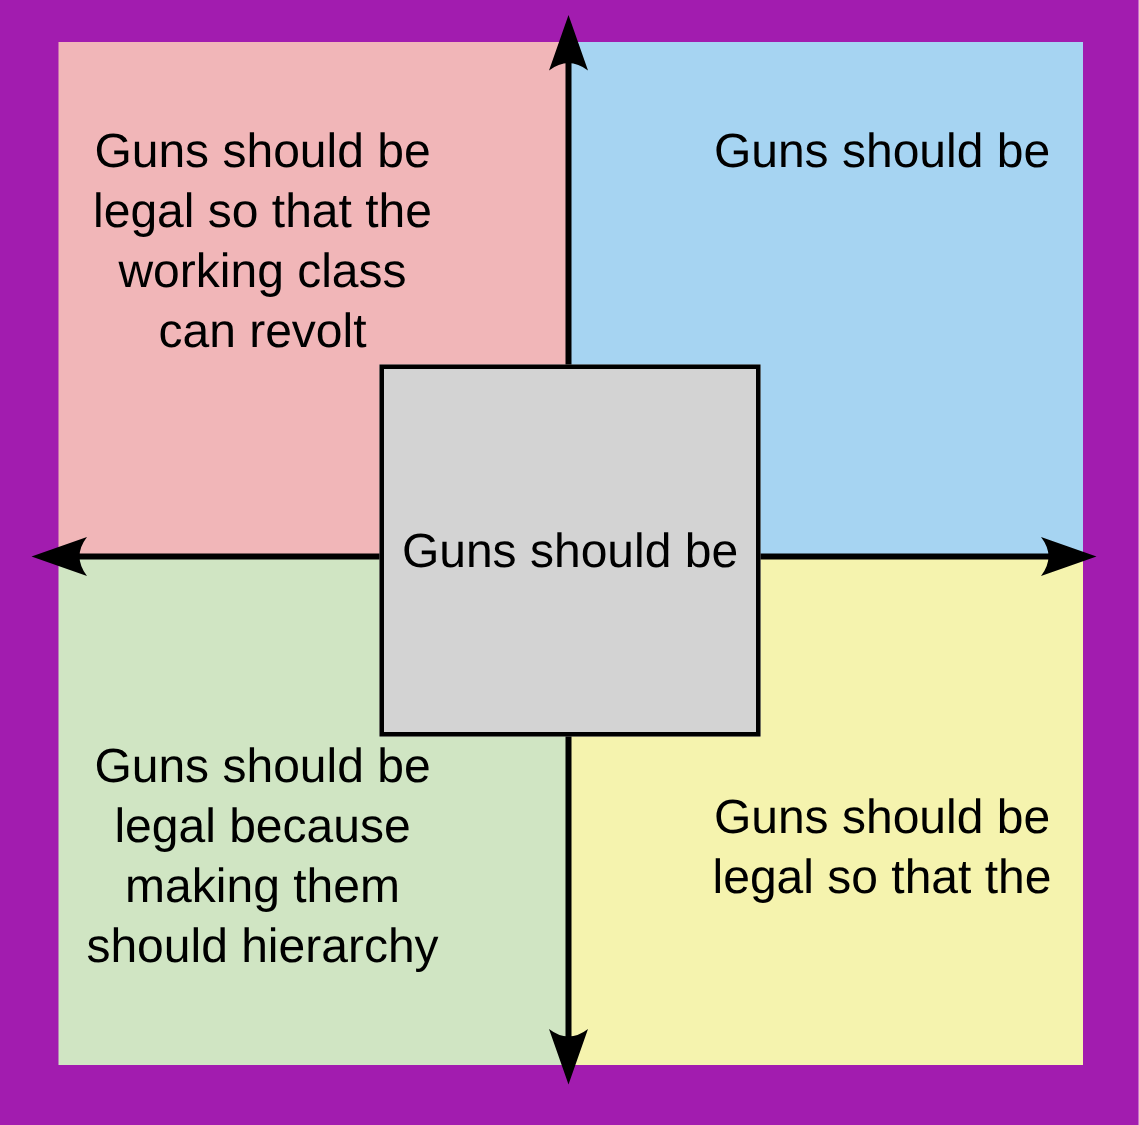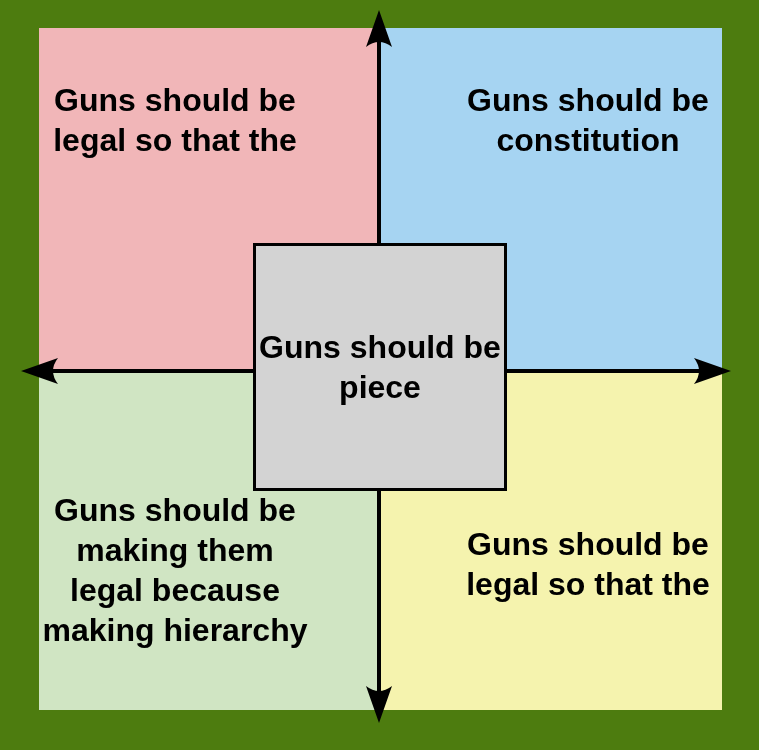--- a/index.html
+++ b/index.html
@@ -53,58 +53,58 @@
     align-items: center;
     justify-content: center;
     font-size: 32px;
     line-height: 40px;
     text-align: center;
   }
 </style>
 </head>
 <body>
 
-<div class="stage" style="background-color: #4d7c0f; font-weight: bold;">
+<div class="stage" style="background-color: #a21caf;">
 
   <div class="quad-grid">
     <div style="background-color: rgb(241, 182, 184);"></div>
     <div style="background-color: rgb(166, 212, 242);"></div>
     <div style="background-color: rgb(208, 229, 195);"></div>
     <div style="background-color: rgb(245, 243, 174);"></div>
   </div>
 
   <svg class="axes-svg" viewBox="0 0 759 750" xmlns="http://www.w3.org/2000/svg">
     <line x1="379" y1="30" x2="379" y2="700" stroke-width="4" style="stroke: rgb(0, 0, 0);"></line>
     <line x1="45" y1="371" x2="715" y2="371" stroke-width="4" style="stroke: rgb(0, 0, 0);"></line>
     <path d="M379 10 L392 47 Q379 37 366 47 Z" style="fill: rgb(0, 0, 0);"></path>
     <path d="M379 723 L392 686 Q379 696 366 686 Z" style="fill: rgb(0, 0, 0);"></path>
     <path d="M21 371 L58 358 Q48 371 58 384 Z" style="fill: rgb(0, 0, 0);"></path>
     <path d="M731 371 L694 358 Q704 371 694 384 Z" style="fill: rgb(0, 0, 0);"></path>
   </svg>
 
   <div class="caption" style="left: 27px; top: 80px; width: 296px; color: rgb(0, 0, 0);">
     <div>Guns should be</div>
     <div>legal so that the</div>
+    <div>working class</div>
+    <div>can revolt</div>
   </div>
 
   <div class="caption" style="left: 440px; top: 80px; width: 296px; color: rgb(0, 0, 0);">
     <div>Guns should be</div>
-    <div>constitution</div>
   </div>
 
   <div class="caption" style="left: 27px; top: 490px; width: 296px; color: rgb(0, 0, 0);">
     <div>Guns should be</div>
+    <div>legal because</div>
     <div>making them</div>
-    <div>legal because</div>
-    <div>making hierarchy</div>
+    <div>should hierarchy</div>
   </div>
 
   <div class="caption" style="left: 440px; top: 524px; width: 296px; color: rgb(0, 0, 0);">
     <div>Guns should be</div>
     <div>legal so that the</div>
   </div>
 
   <div class="center-box" style="background-color: rgb(211, 211, 211); border-color: rgb(0, 0, 0); color: rgb(0, 0, 0);">
     <div>Guns should be</div>
-    <div>piece</div>
   </div>
 
 </div>
 
 </body></html>

